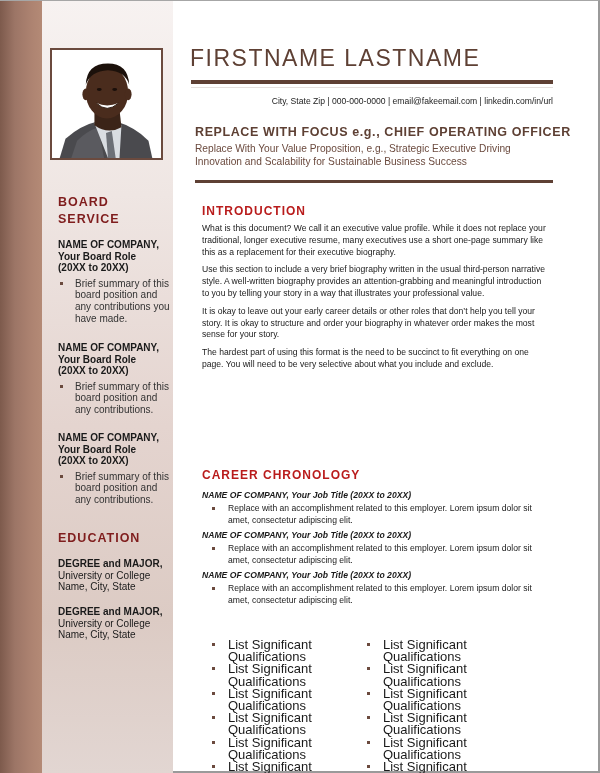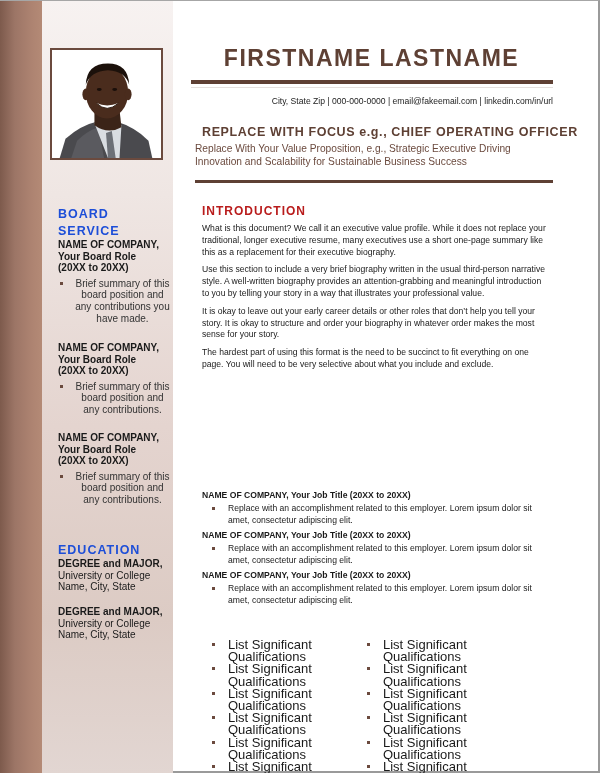--- a/index.html
+++ b/index.html
@@ -12,46 +12,46 @@
   .edge-strip { position: absolute; left: 0; top: 0; width: 42px; height: 773px;
     background: linear-gradient(90deg, #7d5a4c 0%, #9c7566 35%, #ad8371 75%, #b48a76 100%); }
 
   .sidebar { position: absolute; left: 42px; top: 0; width: 131px; height: 773px;
     background: linear-gradient(180deg, #f7f2f1 0%, #efe6e3 25%, #e4d4cf 55%, #dccbc4 80%, #e2d6d2 100%); }
 
   .photo { position: absolute; left: 50px; top: 47px; width: 113px; height: 112px;
     border: 2px solid #6b4a3e; background: #ffffff; overflow: hidden; }
   .photo svg { width: 100%; height: 100%; display: block; }
 
-  .side-heading { position: absolute; left: 58px; color: #1d4ed8; font-weight: bold;
-    font-size: 12.5px; letter-spacing: 1px; line-height: 17px; margin-top: 12px; }
+  .side-heading { position: absolute; left: 58px; color: #7f1d1d; font-weight: bold;
+    font-size: 12.5px; letter-spacing: 1px; line-height: 17px; }
   .side-block { position: absolute; left: 58px; width: 112px; font-size: 10px; line-height: 11.6px; color: #1a1a1a; }
   .side-block .bold { font-weight: bold; }
-  .side-bullet { position: relative; padding-left: 17px; margin-top: 4px; color: #333; text-align: center; }
+  .side-bullet { position: relative; padding-left: 17px; margin-top: 4px; color: #333; }
   .side-bullet::before { content: ""; position: absolute; left: 2px; top: 4px; width: 3px; height: 3px; background: #6b4a3e; }
 
-  .name { position: absolute; left: 190px; top: 44px; width: 363px; text-align: center;
-    font-size: 23px; font-weight: bold; color: #5e4034; letter-spacing: 1.5px; }
+  .name { position: absolute; left: 190px; top: 44px; width: 363px; text-align: left;
+    font-size: 23px; font-weight: normal; color: #5e4034; letter-spacing: 1.5px; }
   .rule-thick { position: absolute; left: 191px; width: 362px; height: 4px; background: #5e4034; }
   .rule-thin { position: absolute; left: 191px; top: 86px; width: 362px; height: 1px; background: #e5e0de; }
   .contact { position: absolute; left: 190px; top: 95px; width: 363px; text-align: right;
     font-size: 8.6px; color: #222; }
 
   .focus-title { position: absolute; left: 195px; top: 124px; font-size: 12.5px; font-weight: bold;
-    color: #5e4034; letter-spacing: 0.6px; margin-left: 7px; }
+    color: #5e4034; letter-spacing: 0.6px; }
   .value-prop { position: absolute; left: 195px; top: 141px; width: 360px; font-size: 10.2px;
     line-height: 13px; color: #6b4a3e; }
 
   .section-h { position: absolute; left: 202px; font-size: 12px; font-weight: bold; color: #b91c1c; letter-spacing: 1px; }
 
   .intro { position: absolute; left: 202px; top: 222px; width: 345px; font-size: 8.6px; line-height: 11.8px; color: #1a1a1a; }
   .intro p { margin-bottom: 6px; }
 
   .job { position: absolute; left: 202px; width: 345px; font-size: 8.6px; line-height: 11.8px; }
-  .job .job-title { font-weight: bold; }
+  .job .job-title { font-weight: bold; font-style: italic; }
   .job .job-bullet { position: relative; padding-left: 26px; margin-top: 1px; }
   .job .job-bullet::before { content: ""; position: absolute; left: 10px; top: 4px; width: 3px; height: 3px; background: #6b4a3e; }
 
   .expertise { position: absolute; left: 202px; top: 638px; width: 345px; display: flex; font-size: 13px; line-height: 12.2px; }
   .exp-col { width: 155px; }
   .exp-item { position: relative; padding-left: 26px; }
   .exp-item::before { content: ""; position: absolute; left: 10px; top: 4px; width: 3px; height: 3px; background: #6b4a3e; }
 </style>
 </head>
 <body>
@@ -139,20 +139,21 @@
   <div class="rule-thick" style="top:179px; width:358px; left:195px; height:3px;"></div>
 
   <div class="section-h" style="top:203px;">INTRODUCTION</div>
   <div class="intro">
     <p>What is this document? We call it an executive value profile. While it does not replace your traditional, longer executive resume, many executives use a short one-page summary like this as a replacement for their executive biography.</p>
     <p>Use this section to include a very brief biography written in the usual third-person narrative style.  A well-written biography provides an attention-grabbing and meaningful introduction to you by telling your story in a way that illustrates your professional value.</p>
     <p>It is okay to leave out your early career details or other roles that don’t help you tell your story. It is okay to structure and order your biography in whatever order makes the most sense for your story.</p>
     <p>The hardest part of using this format is the need to be succinct to fit everything on one page. You will need to be very selective about what you include and exclude.</p>
   </div>
 
+  <div class="section-h" style="top:467px;">CAREER CHRONOLOGY</div>
 
   <div class="job" style="top:489px;">
     <div class="job-title">NAME OF COMPANY, Your Job Title (20XX to 20XX)</div>
     <div class="job-bullet">Replace with an accomplishment related to this employer. Lorem ipsum dolor sit amet, consectetur adipiscing elit.</div>
   </div>
   <div class="job" style="top:529px;">
     <div class="job-title">NAME OF COMPANY, Your Job Title (20XX to 20XX)</div>
     <div class="job-bullet">Replace with an accomplishment related to this employer. Lorem ipsum dolor sit amet, consectetur adipiscing elit.</div>
   </div>
   <div class="job" style="top:569px;">

